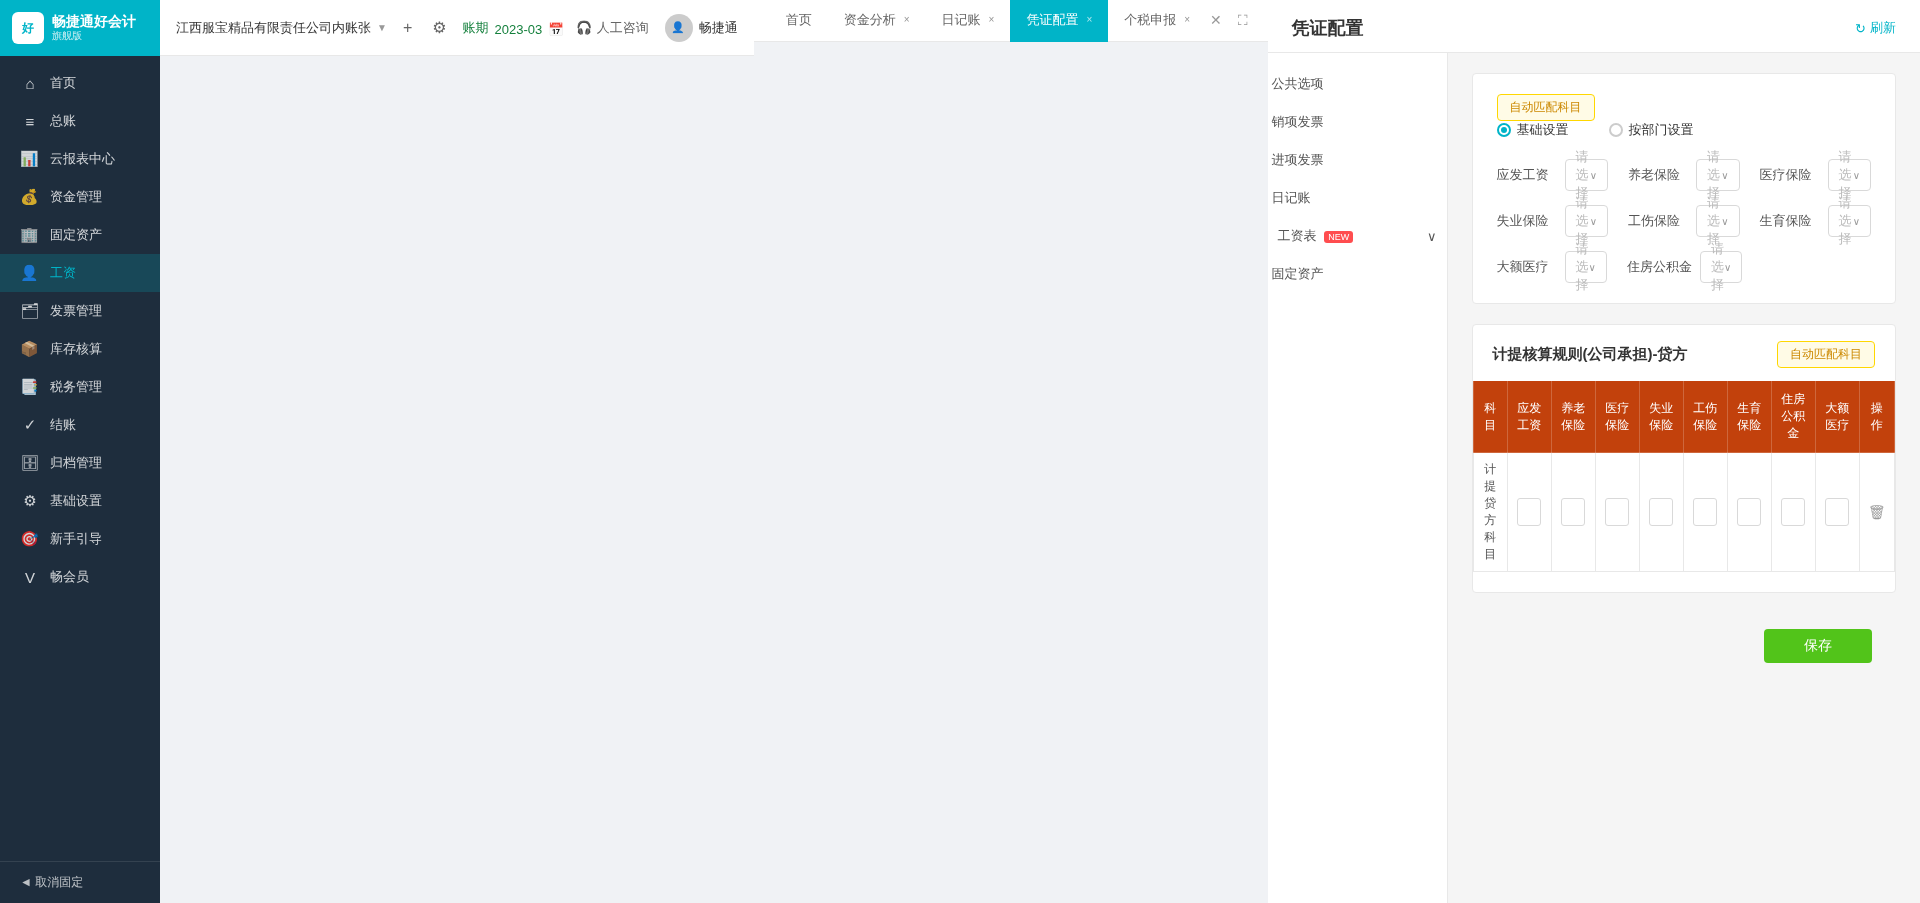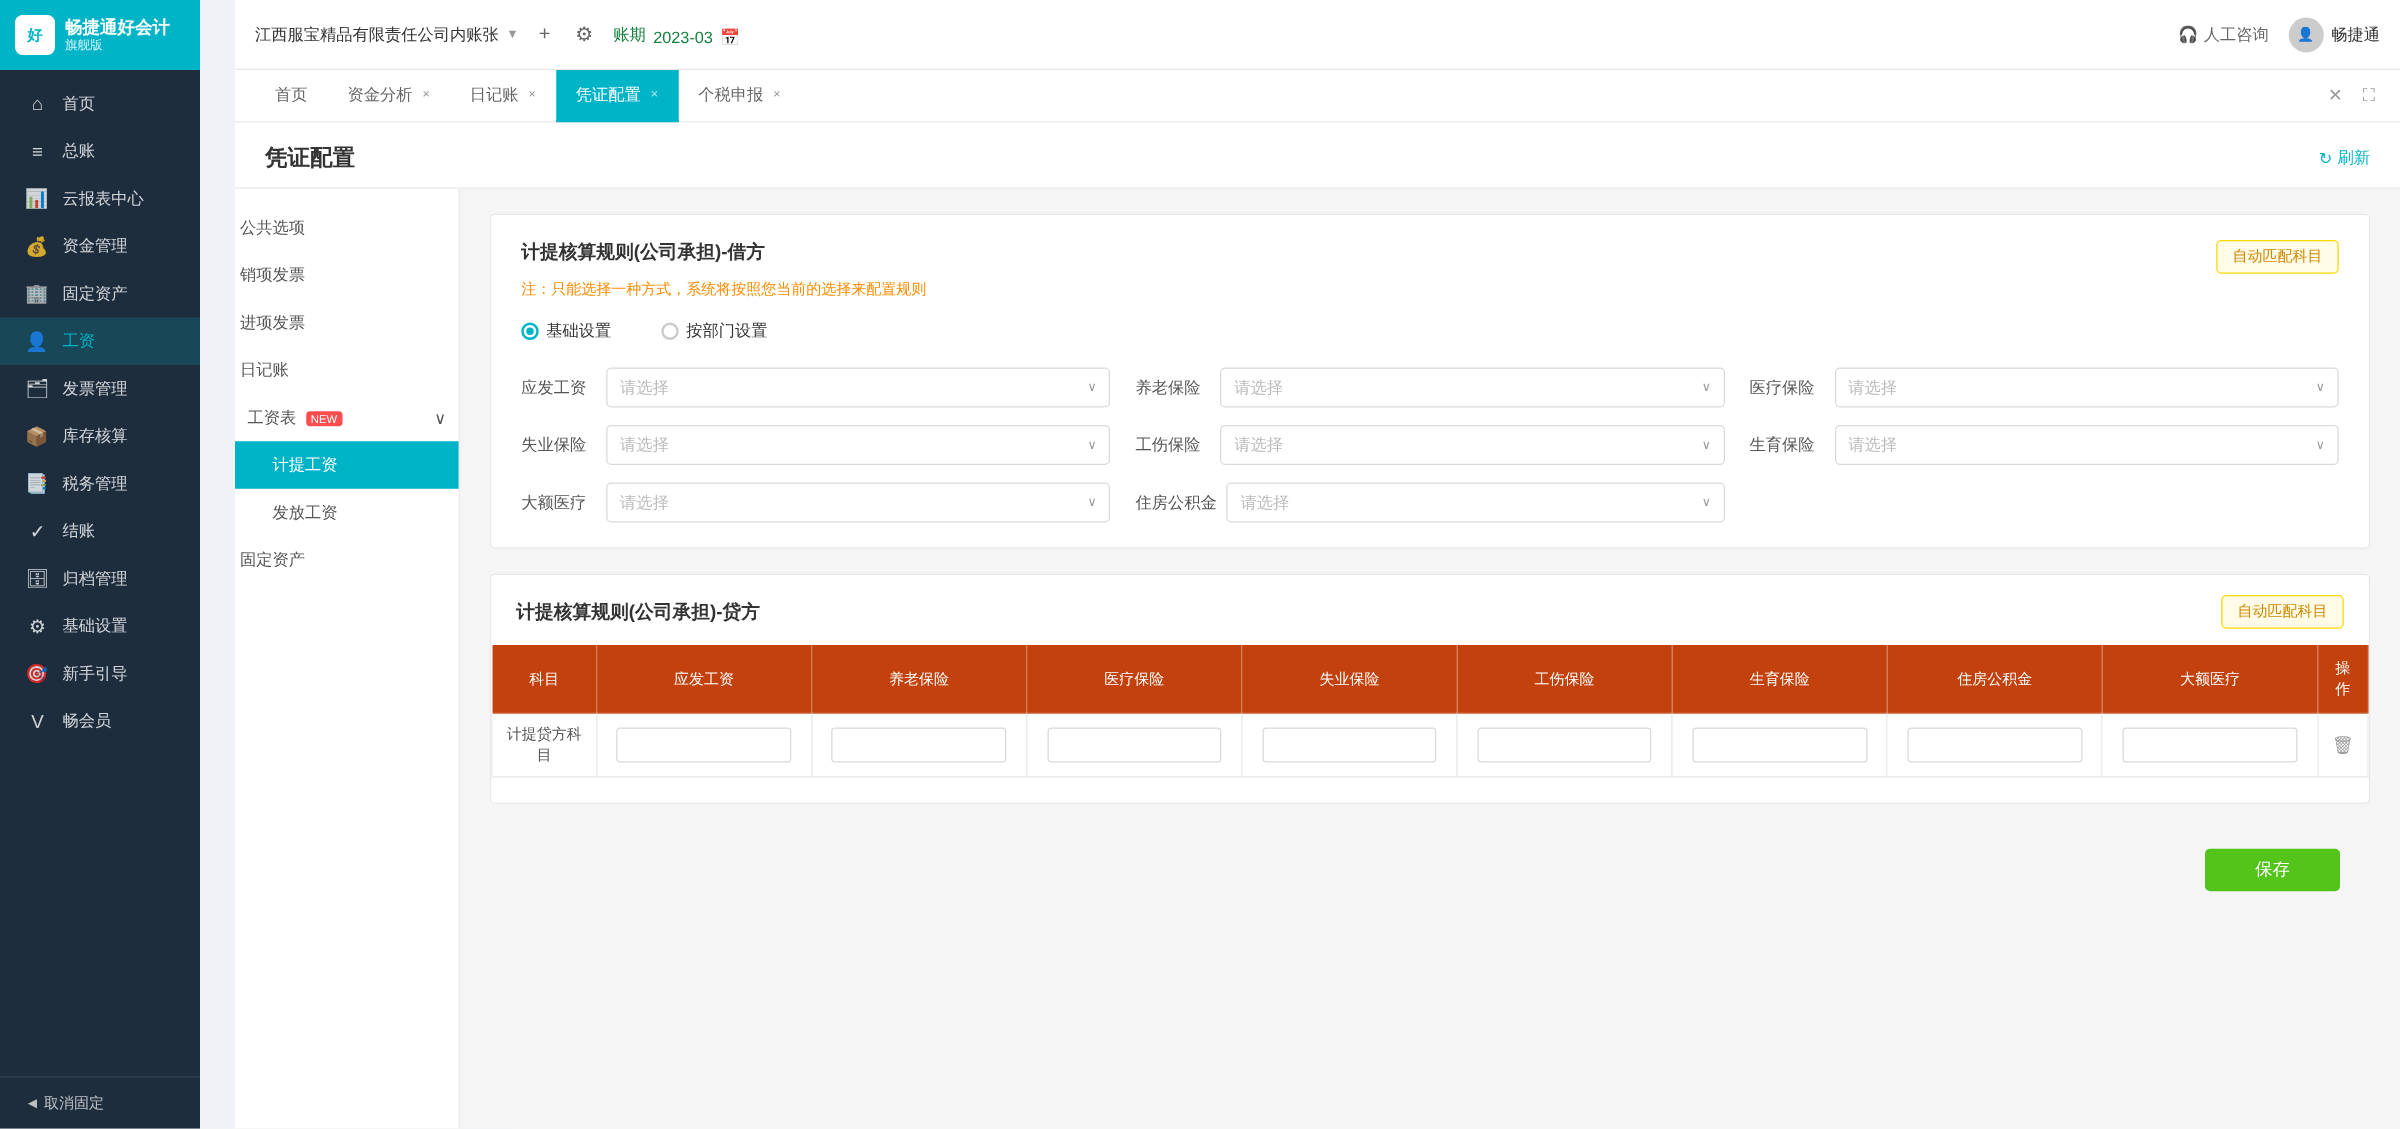--- a/index.html
+++ b/index.html
@@ -55,21 +55,21 @@
       border-top: 1px solid rgba(255,255,255,0.1);
       display: flex;
       align-items: center;
       gap: 6px;
       cursor: pointer;
       color: rgba(255,255,255,0.7);
       font-size: 12px;
     }
 
     
-    .main { flex: 1; display: flex; flex-direction: column; overflow: hidden; margin-left: 28px; }
+    .main { flex: 1; display: flex; flex-direction: row; overflow: hidden; }
 
     
     .topbar {
       height: 56px;
       background: #fff;
       border-bottom: 1px solid #e8e8e8;
       display: flex;
       align-items: center;
       padding: 0 16px;
       gap: 12px;
@@ -428,42 +428,30 @@
           <span>日记账</span>
         </div>
         <div class="left-nav-group">
           <div class="left-nav-group-header">
             <span>
               <span>工资表</span>
               <span class="badge-new">NEW</span>
             </span>
             <span>∨</span>
           </div>
-          <div class="left-nav-sub">
-            <div class="left-nav-item active">
-              <span>计提工资</span>
-            </div>
-            <div class="left-nav-item">
-              <span>发放工资</span>
-            </div>
-          </div>
         </div>
         <div class="left-nav-item">
           <span>固定资产</span>
         </div>
       </div>
 
       <div class="main-content">
 
         <div class="section">
           <div class="section-header">
-            <div>
-              <div class="section-title">计提核算规则(公司承担)-借方</div>
-              <div class="note-text">注：只能选择一种方式，系统将按照您当前的选择来配置规则</div>
-            </div>
             <button class="auto-match-btn">自动匹配科目</button>
           </div>
 
           <div class="radio-group">
             <div class="radio-item">
               <div class="radio-circle checked"></div>
               <span>基础设置</span>
             </div>
             <div class="radio-item">
               <div class="radio-circle"></div>

